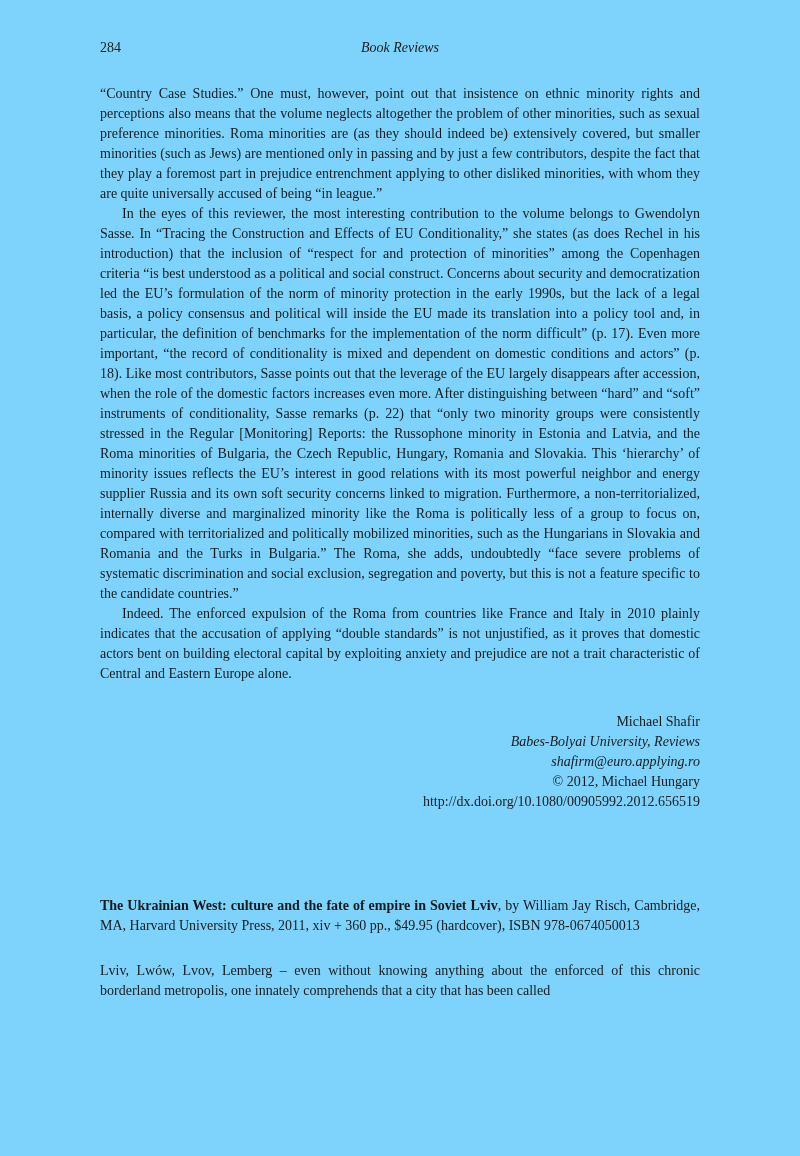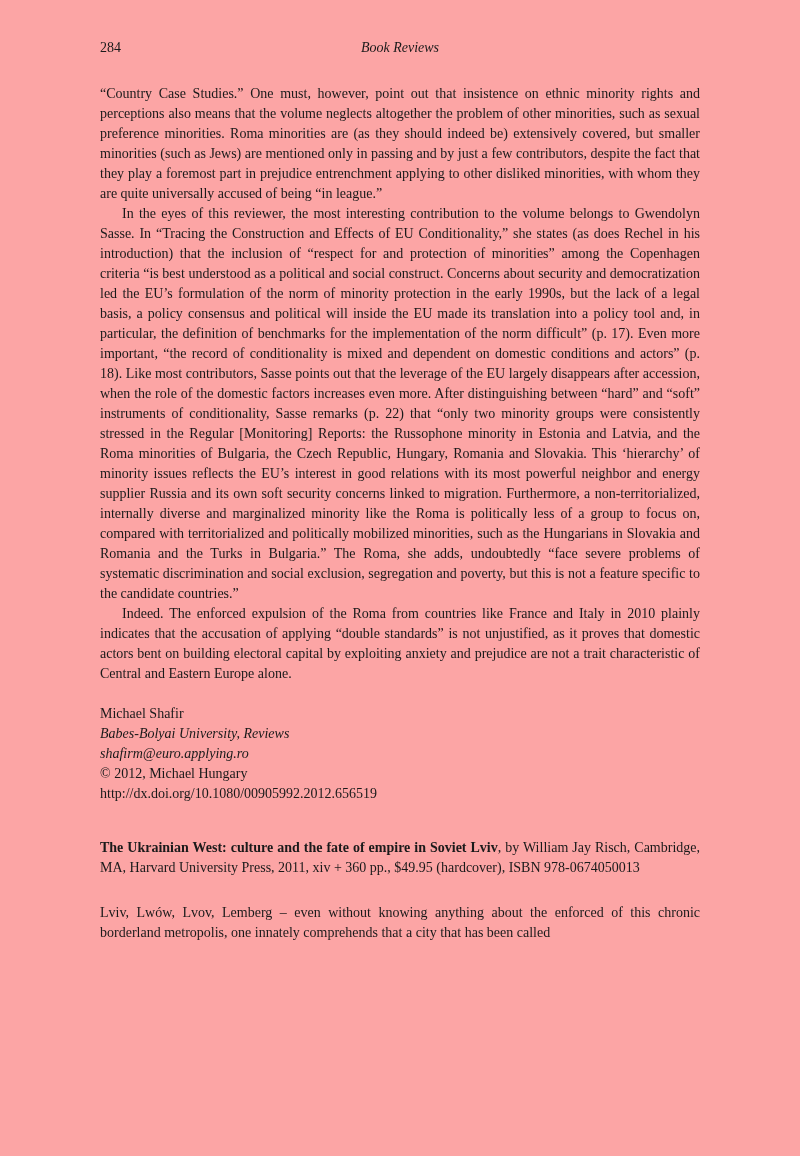--- a/index.html
+++ b/index.html
@@ -5,21 +5,21 @@
   html, body {
     margin: 0;
     padding: 0;
     background: #ffffff;
   }
   .page {
     position: relative;
     width: 800px;
     min-height: 1156px;
     box-sizing: border-box;
-    background: #fca5a5;
+    background: #7dd3fc;
     color: #1a1a1a;
     font-family: "Liberation Serif", serif;
     font-size: 14px;
     line-height: 20px;
     padding: 38px 100px 40px 100px;
   }
   .running-head {
     display: grid;
     grid-template-columns: 1fr auto 1fr;
     align-items: baseline;
@@ -37,31 +37,31 @@
   }
   .running-spacer { }
   .para {
     margin: 0;
     text-align: justify;
   }
   .para.indent {
     text-indent: 22px;
   }
   .signature {
-    margin-top: 20px;
-    text-align: left;
+    margin-top: 28px;
+    text-align: right;
   }
   .signature div {
     line-height: 20px;
   }
   .italic {
     font-style: italic;
   }
   .next-review {
-    margin-top: 34px;
+    margin-top: 84px;
   }
   .book-heading {
     margin: 0;
     text-align: justify;
   }
   .book-heading .bold {
     font-weight: bold;
   }
   .opening-para {
     margin-top: 25px;

